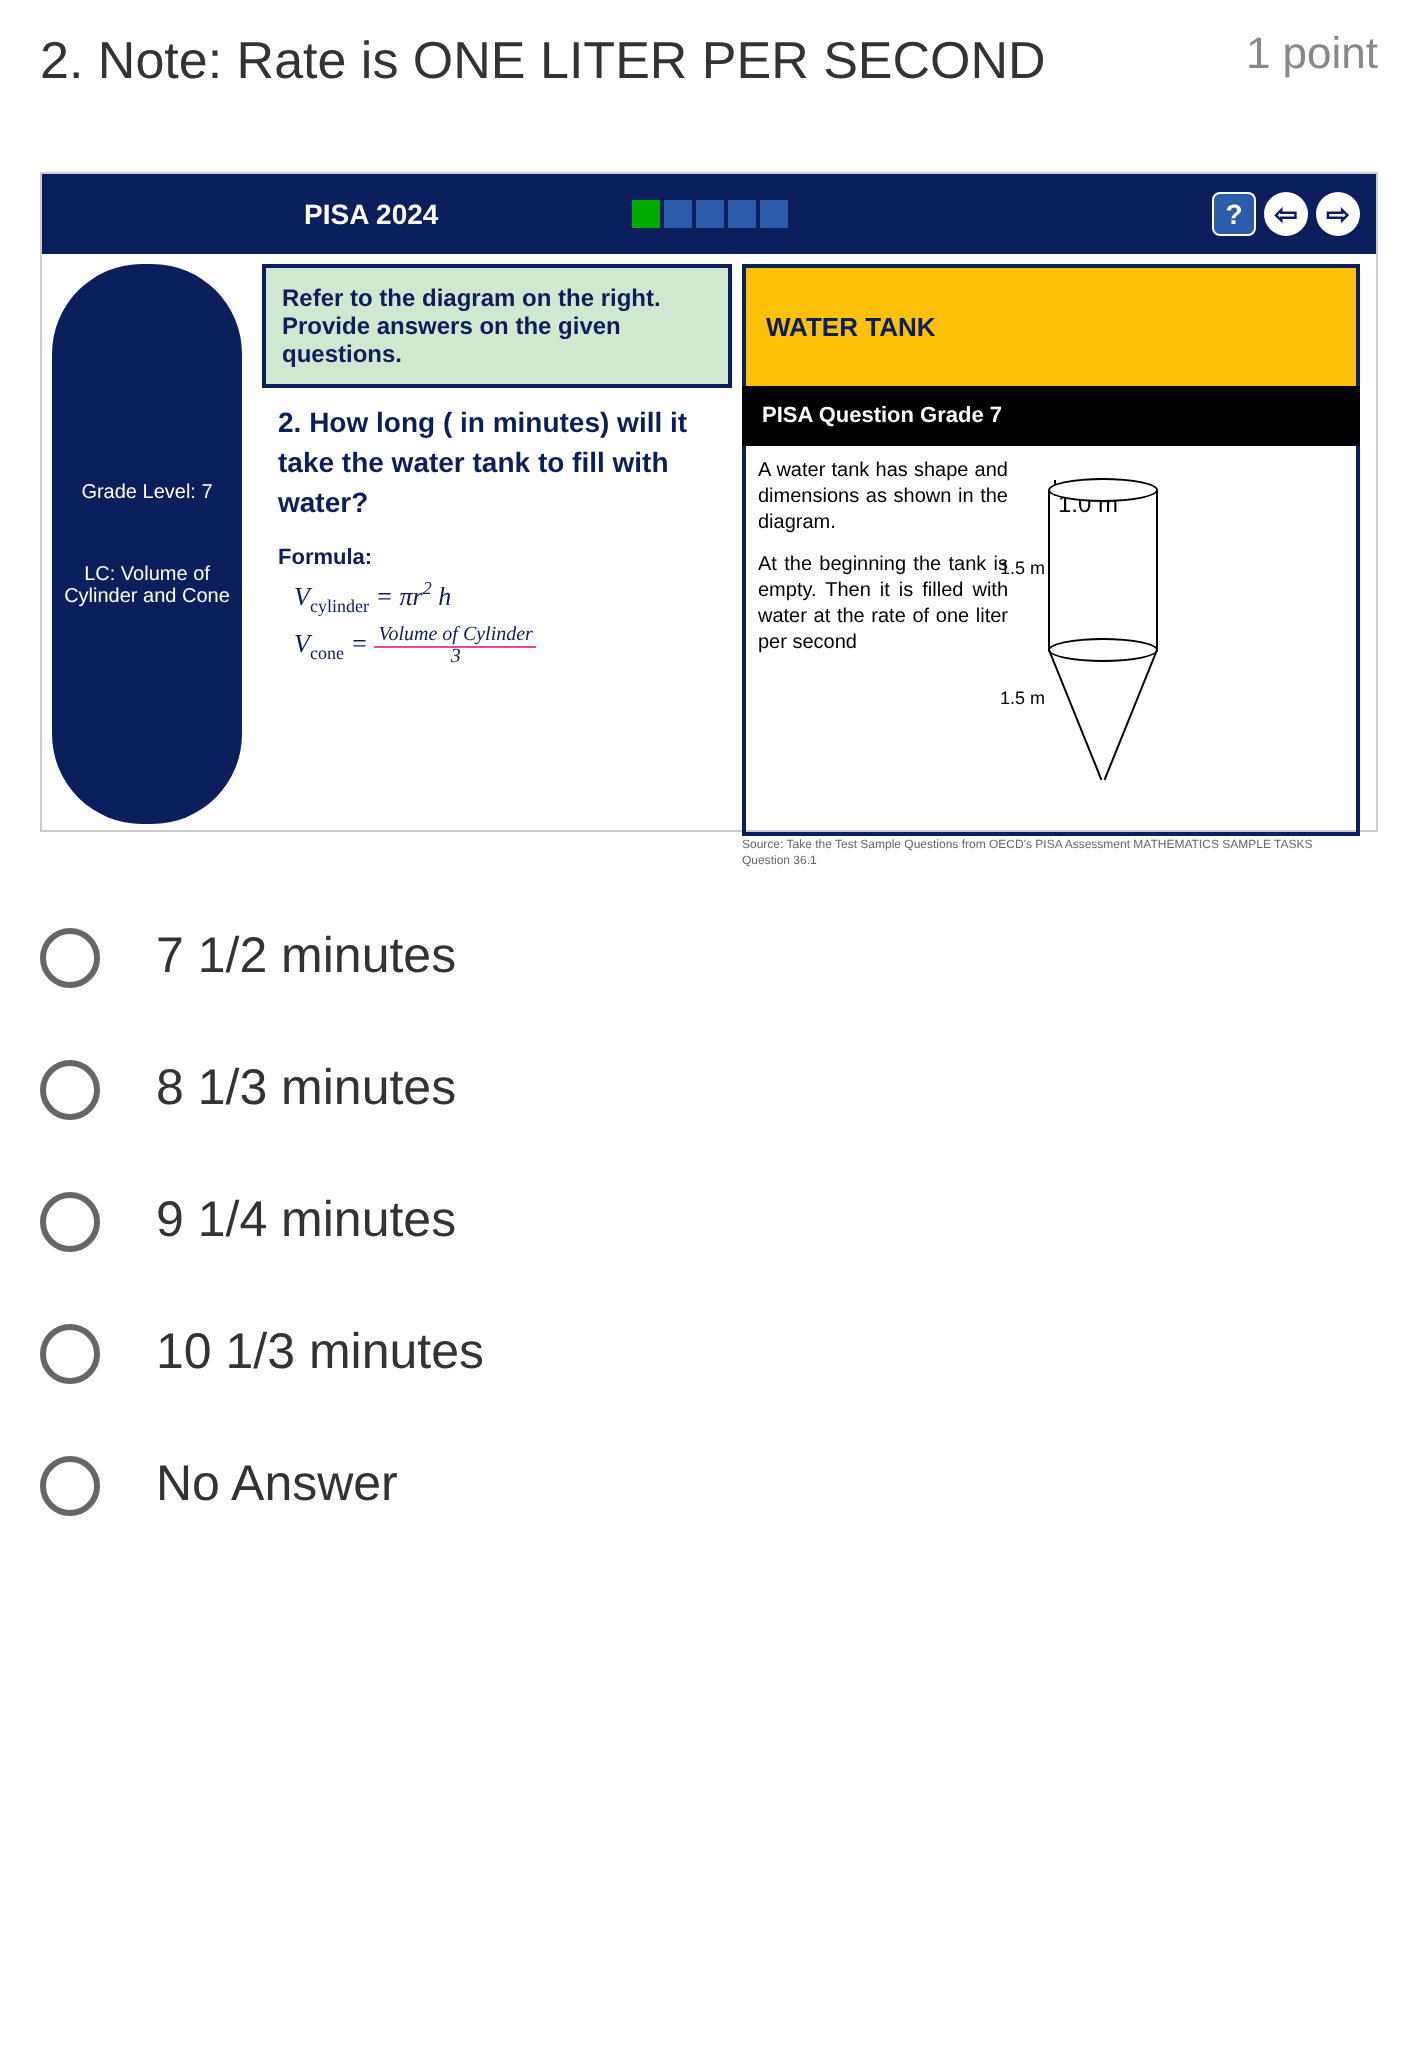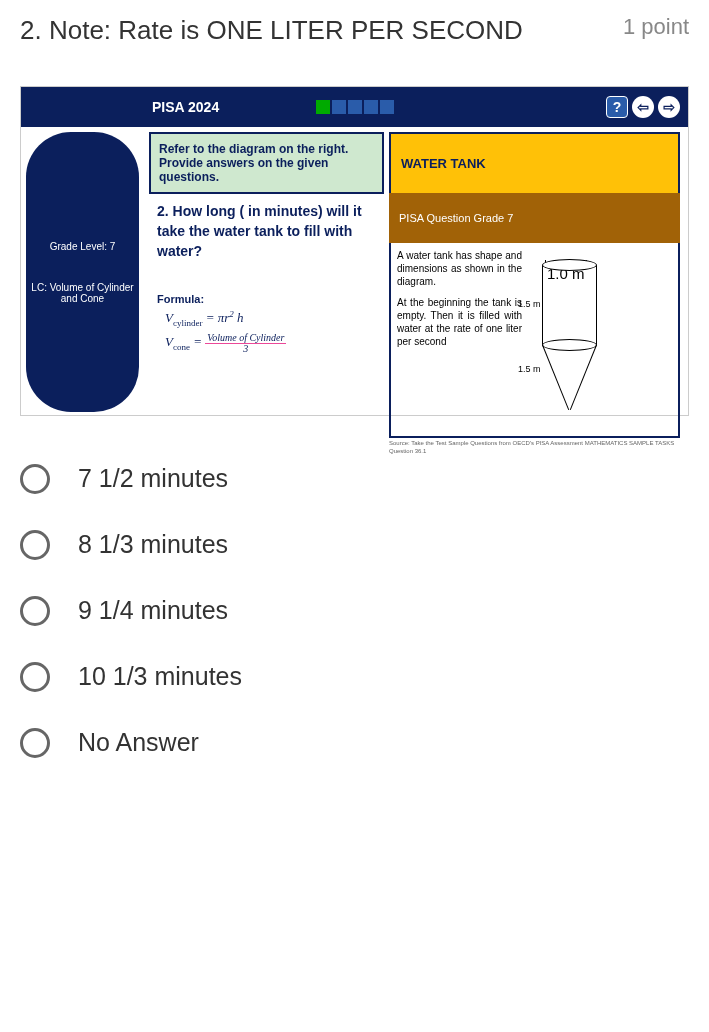--- a/index.html
+++ b/index.html
@@ -17,43 +17,43 @@
   .progress-boxes { position: absolute; left: 50%; transform: translateX(-50%); display: flex; gap: 2px; }
   .pb { width: 14px; height: 14px; }
   .pb-green { background: #0a0; }
   .pb-blue { background: #2a5caa; }
   .header-icons { position: absolute; right: 8px; display: flex; gap: 4px; align-items: center; }
   .hi { width: 22px; height: 22px; background: #fff; color: #0b1f5c; border-radius: 50%; display: flex; align-items: center; justify-content: center; font-size: 14px; font-weight: bold; }
   .hi-q { border-radius: 4px; background: #2a5caa; color: #fff; border: 1px solid #fff; }
   
   .slide-body { display: flex; height: 290px; }
   
-  .left-bar { width: 113px; background: #0b1f5c; color: #fff; border-radius: 45px; margin: 5px; display: flex; flex-direction: column; justify-content: center; align-items: center; padding: 10px 5px; text-align: center; }
+  .left-bar { width: 95px; background: #0b1f5c; color: #fff; border-radius: 45px; margin: 5px; display: flex; flex-direction: column; justify-content: center; align-items: center; padding: 10px 5px; text-align: center; }
   .lb-text { font-size: 10px; margin: 15px 0; }
   
   .mid-col { width: 245px; padding: 5px; }
   .instruct-box { background: #cfe8cf; border: 2px solid #0b1f5c; padding: 8px; font-size: 12px; font-weight: bold; color: #0b1f5c; }
   .q-main { padding: 8px; font-size: 14px; font-weight: bold; color: #0b1f5c; line-height: 1.4; }
-  .formula-box { padding: 4px 8px; font-size: 11px; color: #0b1f5c; margin-top: 20px; }
+  .formula-box { padding: 4px 8px; font-size: 11px; color: #0b1f5c; }
   .formula-label { font-weight: bold; }
   .formula-line { font-family: 'Times New Roman', serif; font-style: italic; margin: 4px 0 2px 8px; font-size: 13px; }
   .sub { font-size: 9px; vertical-align: sub; font-style: normal; }
   .sup { font-size: 9px; vertical-align: super; }
   .frac { display: inline-block; text-align: center; vertical-align: middle; font-size: 10px; }
   .frac-top { border-bottom: 1px solid #ec4899; padding: 0 2px; }
   .frac-bot { padding: 0 2px; }
   
   .right-col { flex: 1; padding: 5px 8px 5px 0; }
   .tank-header { background: #ffc107; color: #0b1f5c; font-weight: bold; font-size: 13px; padding: 22px 10px; border: 2px solid #0b1f5c; border-bottom: none; }
-  .tank-sub { background: #a16207; color: #fff; font-size: 11px; padding: 19px 10px; font-weight: normal; }
+  .tank-sub { background: #000000; color: #fff; font-size: 11px; padding: 9px 10px; font-weight: bold; }
   .tank-body { border: 2px solid #0b1f5c; border-top: none; padding: 6px; display: flex; height: 195px; }
   .tank-text { width: 125px; font-size: 10px; color: #000; text-align: justify; line-height: 1.3; }
   .tank-text p { margin-bottom: 8px; }
   .tank-diagram { flex: 1; position: relative; }
-  .dim-top { position: absolute; top: 14px; left: 25px; font-size: 15px; border-top: 1px solid #000; padding-top: 1px; }
+  .dim-top { position: absolute; top: 14px; left: 25px; font-size: 12px; border-top: 1px solid #000; padding-top: 1px; }
   .dim-top::before, .dim-top::after { content:''; position:absolute; top:-4px; width:1px; height:8px; background:#000; }
   .dim-top::before { left:-2px; } .dim-top::after { right:-2px; }
   .cyl { position: absolute; top: 16px; left: 20px; width: 55px; height: 80px; }
   .cyl-top { width: 55px; height: 12px; border: 1px solid #000; border-radius: 50%; position: absolute; top: -6px; background: #fff; }
   .cyl-body { width: 55px; height: 80px; border-left: 1px solid #000; border-right: 1px solid #000; }
   .cyl-bot { width: 55px; height: 12px; border: 1px solid #000; border-radius: 50%; position: absolute; bottom: -6px; background: #fff; }
   .cone { position: absolute; top: 96px; left: 20px; width: 0; height: 0; border-left: 27px solid transparent; border-right: 28px solid transparent; border-top: 65px solid transparent; }
   .cone::before { content:''; position:absolute; left:-27px; top:-65px; width:1px; height:70px; background:#000; transform-origin: top; transform: rotate(-22deg); }
   .cone::after { content:''; position:absolute; right:-28px; top:-65px; width:1px; height:70px; background:#000; transform-origin: top; transform: rotate(22deg); }
   .dim-h1 { position: absolute; top: 50px; left: -4px; font-size: 9px; }

